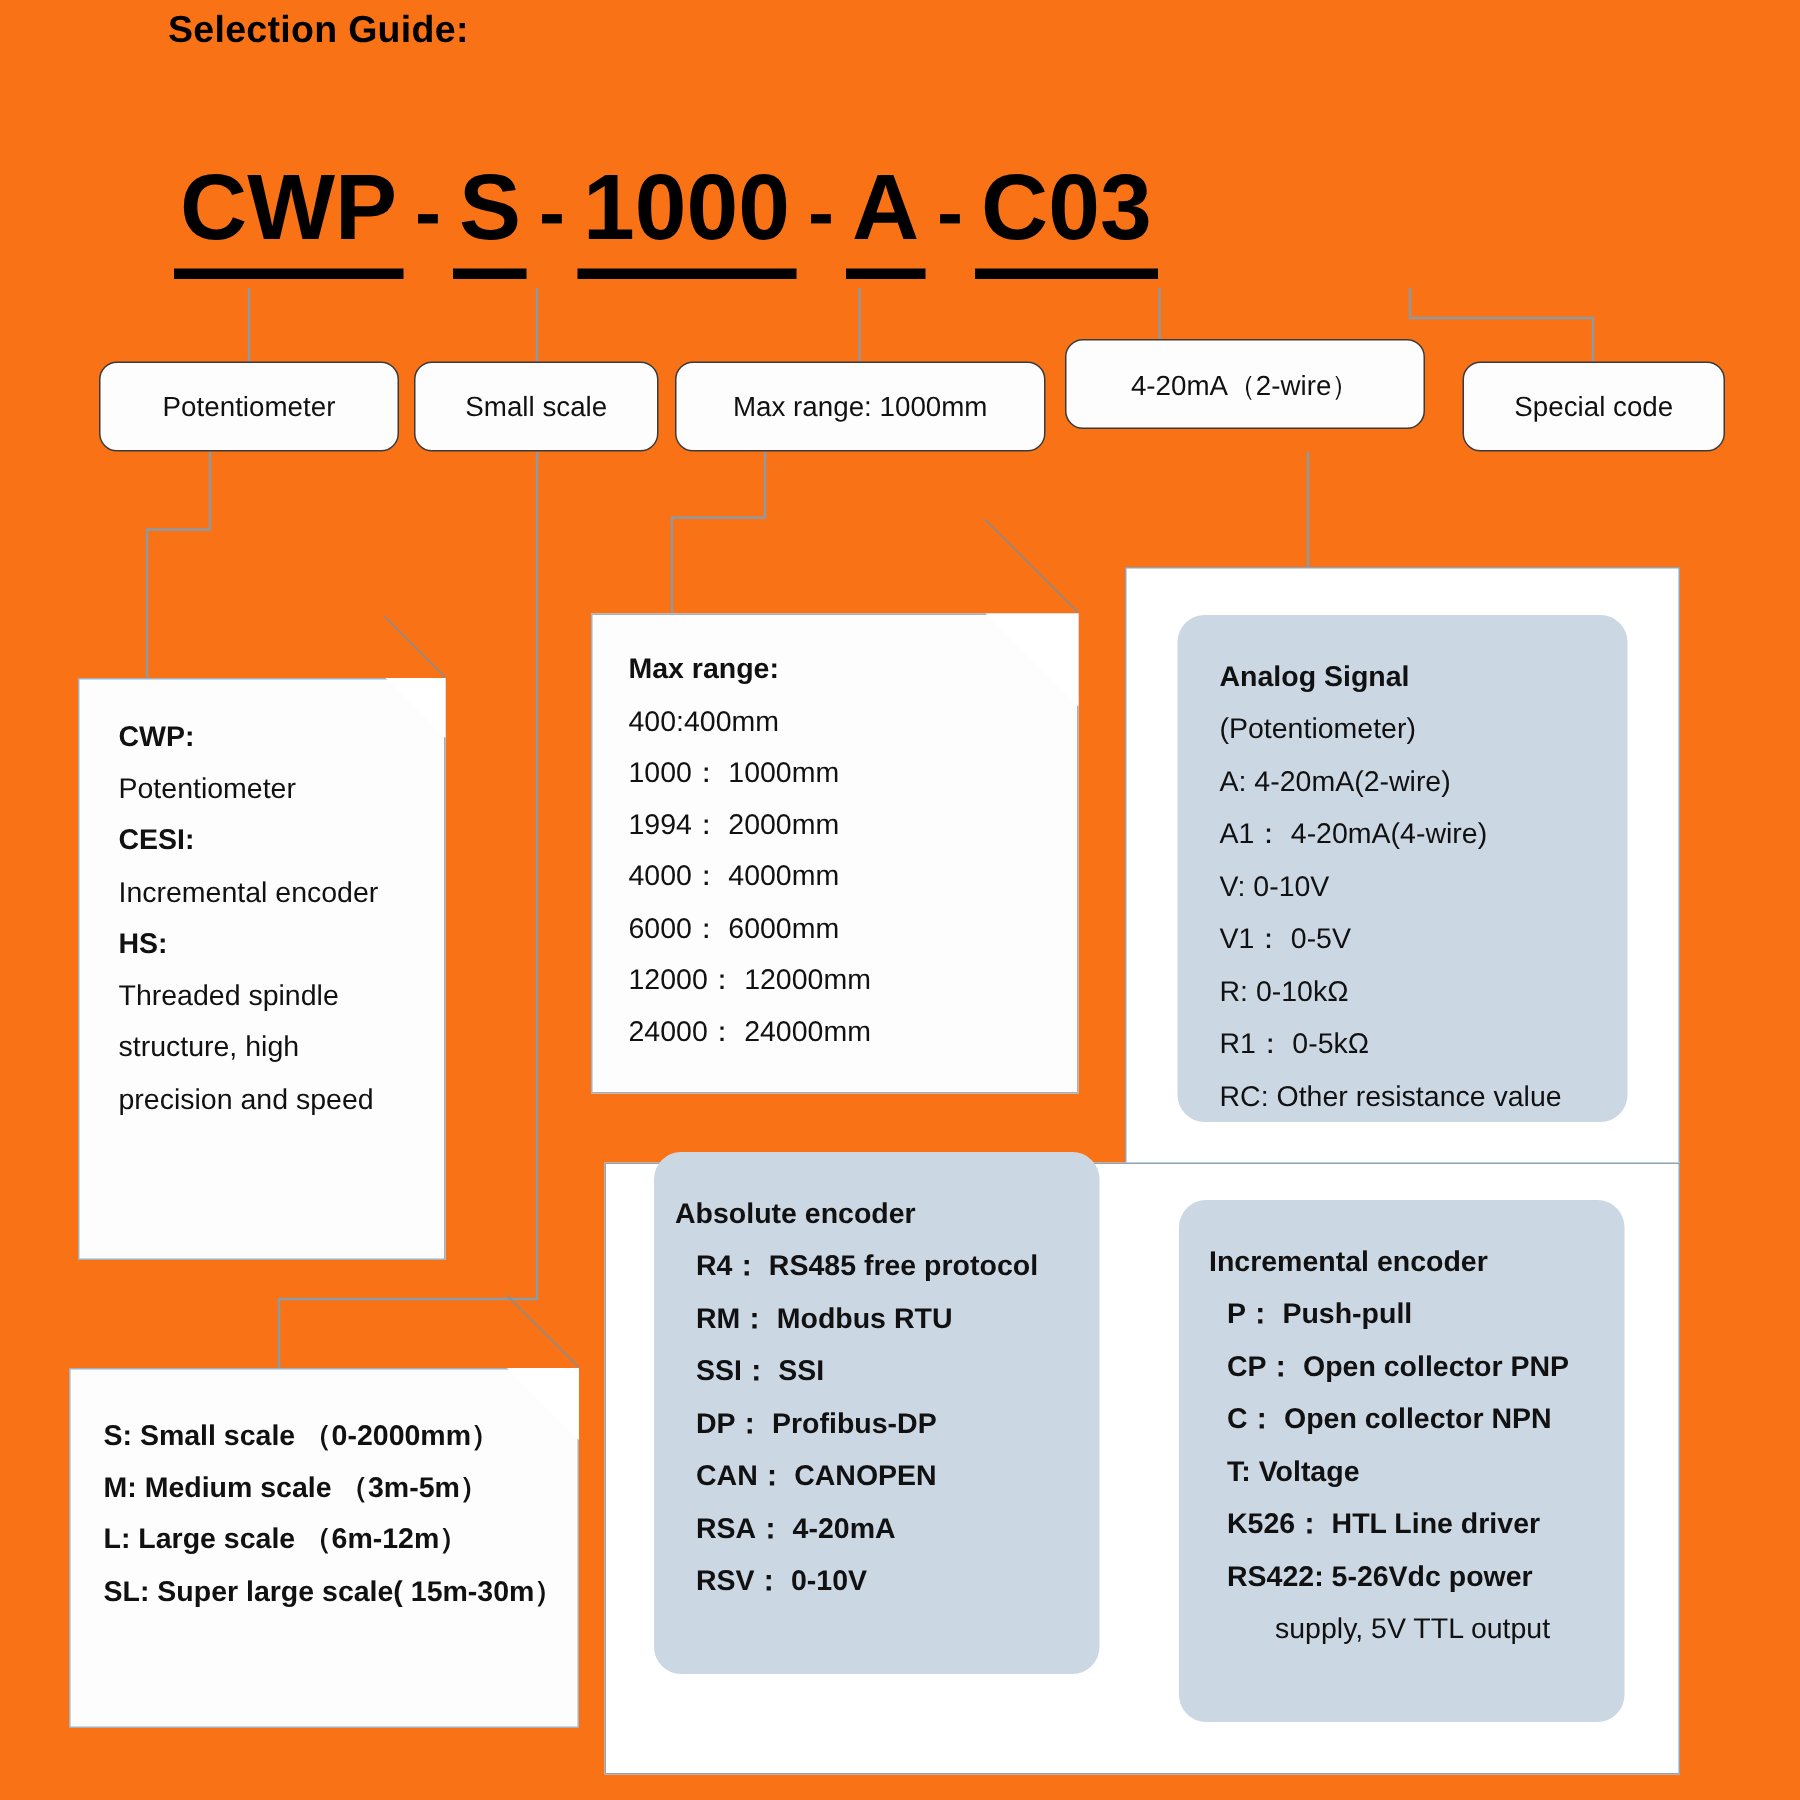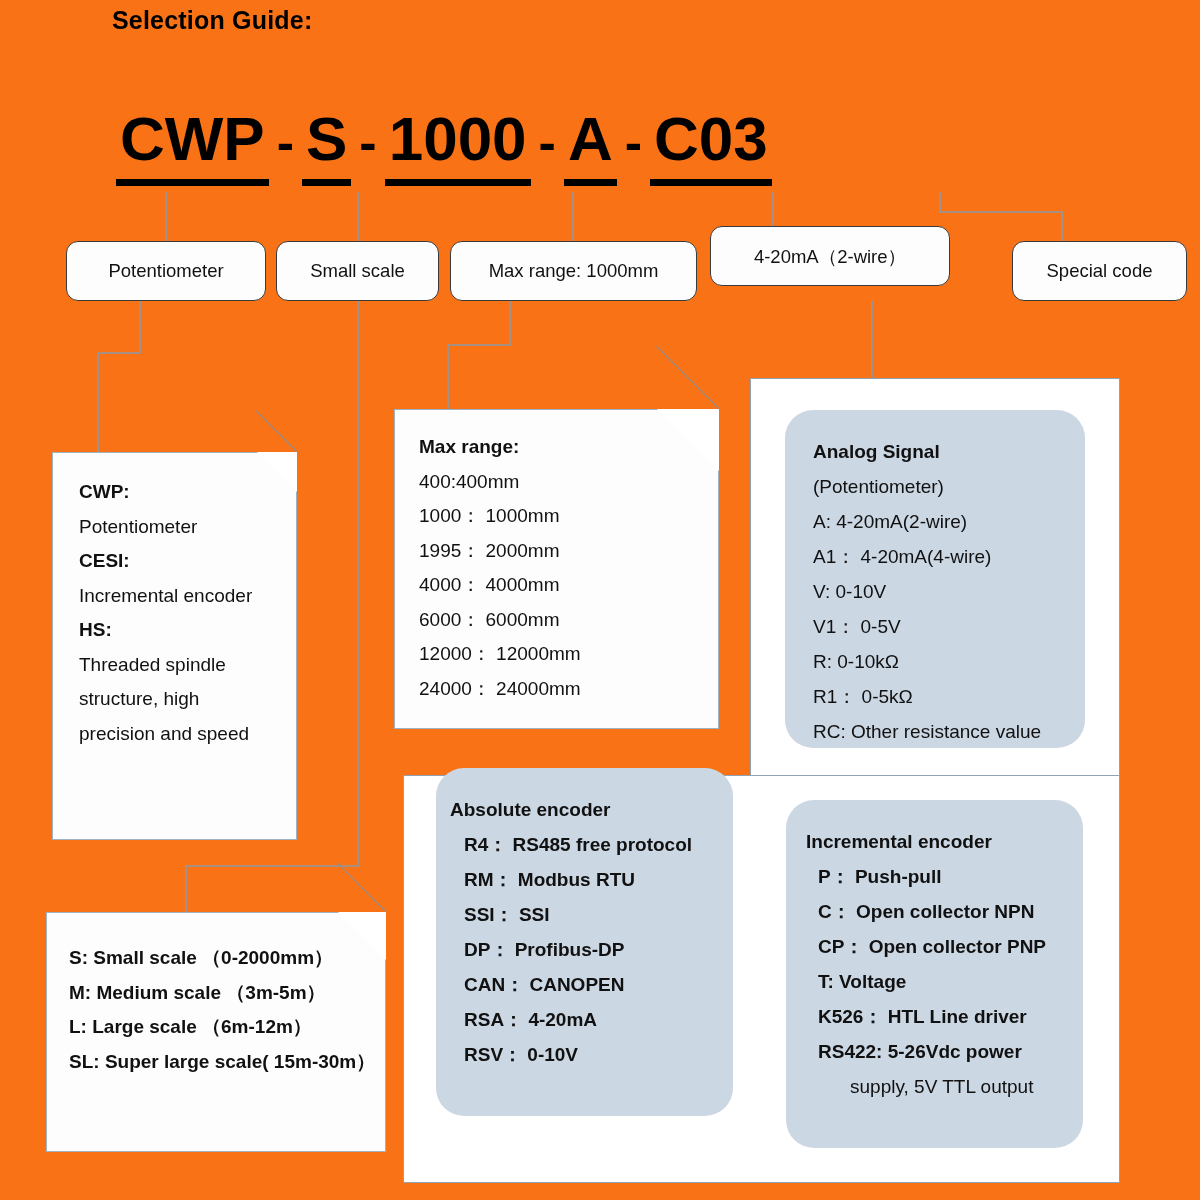--- a/index.html
+++ b/index.html
@@ -115,21 +115,21 @@
     transform-origin: top right;
     height: 1px;
   }
   .note b { font-weight: bold; }
 
   
   .bluecard {
     position: absolute;
     box-sizing: border-box;
     background: #ccd7e4;
-    border-radius: 28px;
+    border-radius: 18px;
     padding: 24px 20px 20px 28px;
     font-size: 19px;
     line-height: 35px;
     color: #111;
   }
   .bluecard b { font-weight: bold; }
 
   
   .frame {
     position: absolute;
@@ -180,21 +180,21 @@
     <span class="code-dash">-</span>
     <span class="code-seg u">A</span>
     <span class="code-dash">-</span>
     <span class="code-seg u">C03</span>
   </div>
 
   <div class="pill" style="left:66px;  top:241px; width:200px; height:60px;">Potentiometer</div>
   <div class="pill" style="left:276px; top:241px; width:163px; height:60px;">Small scale</div>
   <div class="pill" style="left:450px; top:241px; width:247px; height:60px;">Max range: 1000mm</div>
   <div class="pill" style="left:710px; top:226px; width:240px; height:60px;">4-20mA（2-wire）</div>
-  <div class="pill" style="left:975px; top:241px; width:175px; height:60px;margin-left:37px;">Special code</div>
+  <div class="pill" style="left:975px; top:241px; width:175px; height:60px;">Special code</div>
 
   <div class="frame" style="left:750px; top:378px; width:370px; height:400px;"></div>
   <div class="frame" style="left:403px; top:775px; width:717px; height:408px;"></div>
 
   <div class="note" id="cwp-note" style="left:52px; top:452px; width:245px; height:388px;">
     <span class="fold">
       <span class="fold-fill" style="border-width:0 40px 40px 0; border-color:transparent #ffffff transparent transparent;"></span>
       <span class="fold-line" style="width:57px; transform:rotate(45deg); margin-top:-1px;"></span>
     </span>
     <span class="row-ind"><b>CWP:</b></span>
@@ -219,21 +219,21 @@
   </div>
 
   <div class="note" style="left:394px; top:409px; width:325px; height:320px; padding-left:24px; padding-top:20px;">
     <span class="fold">
       <span class="fold-fill" style="border-width:0 62px 62px 0; border-color:transparent #ffffff transparent transparent;"></span>
       <span class="fold-line" style="width:88px; transform:rotate(45deg); margin-top:-1px;"></span>
     </span>
     <span class="row-ind"><b>Max range:</b></span>
     <span class="row-ind">400:400mm</span>
     <span class="row-ind">1000：  1000mm</span>
-    <span class="row-ind">1995：  2000mm</span>
+    <span class="row-ind">1994：  2000mm</span>
     <span class="row-ind">4000：  4000mm</span>
     <span class="row-ind">6000：  6000mm</span>
     <span class="row-ind">12000：  12000mm</span>
     <span class="row-ind">24000：  24000mm</span>
   </div>
 
   <div class="bluecard" style="left:785px; top:410px; width:300px; height:338px;">
     <span class="row-ind"><b>Analog Signal</b></span>
     <span class="row-ind">(Potentiometer)</span>
     <span class="row-ind">A:  4-20mA(2-wire)</span>
@@ -252,21 +252,21 @@
     <span class="row-ind" style="padding-left:14px"><b>SSI：  SSI</b></span>
     <span class="row-ind" style="padding-left:14px"><b>DP：  Profibus-DP</b></span>
     <span class="row-ind" style="padding-left:14px"><b>CAN：  CANOPEN</b></span>
     <span class="row-ind" style="padding-left:14px"><b>RSA：  4-20mA</b></span>
     <span class="row-ind" style="padding-left:14px"><b>RSV：  0-10V</b></span>
   </div>
 
   <div class="bluecard" style="left:786px; top:800px; width:297px; height:348px; padding-left:20px;">
     <span class="row-ind"><b>Incremental encoder</b></span>
     <span class="row-ind" style="padding-left:12px"><b>P：  Push-pull</b></span>
+    <span class="row-ind" style="padding-left:12px"><b>CP：  Open collector PNP</b></span>
     <span class="row-ind" style="padding-left:12px"><b>C：  Open collector NPN</b></span>
-    <span class="row-ind" style="padding-left:12px"><b>CP：  Open collector PNP</b></span>
     <span class="row-ind" style="padding-left:12px"><b>T:  Voltage</b></span>
     <span class="row-ind" style="padding-left:12px"><b>K526：  HTL Line driver</b></span>
     <span class="row-ind" style="padding-left:12px"><b>RS422:  5-26Vdc power</b></span>
     <span class="row-hang">supply, 5V TTL output</span>
   </div>
 
 </div>
 
 </body></html>

